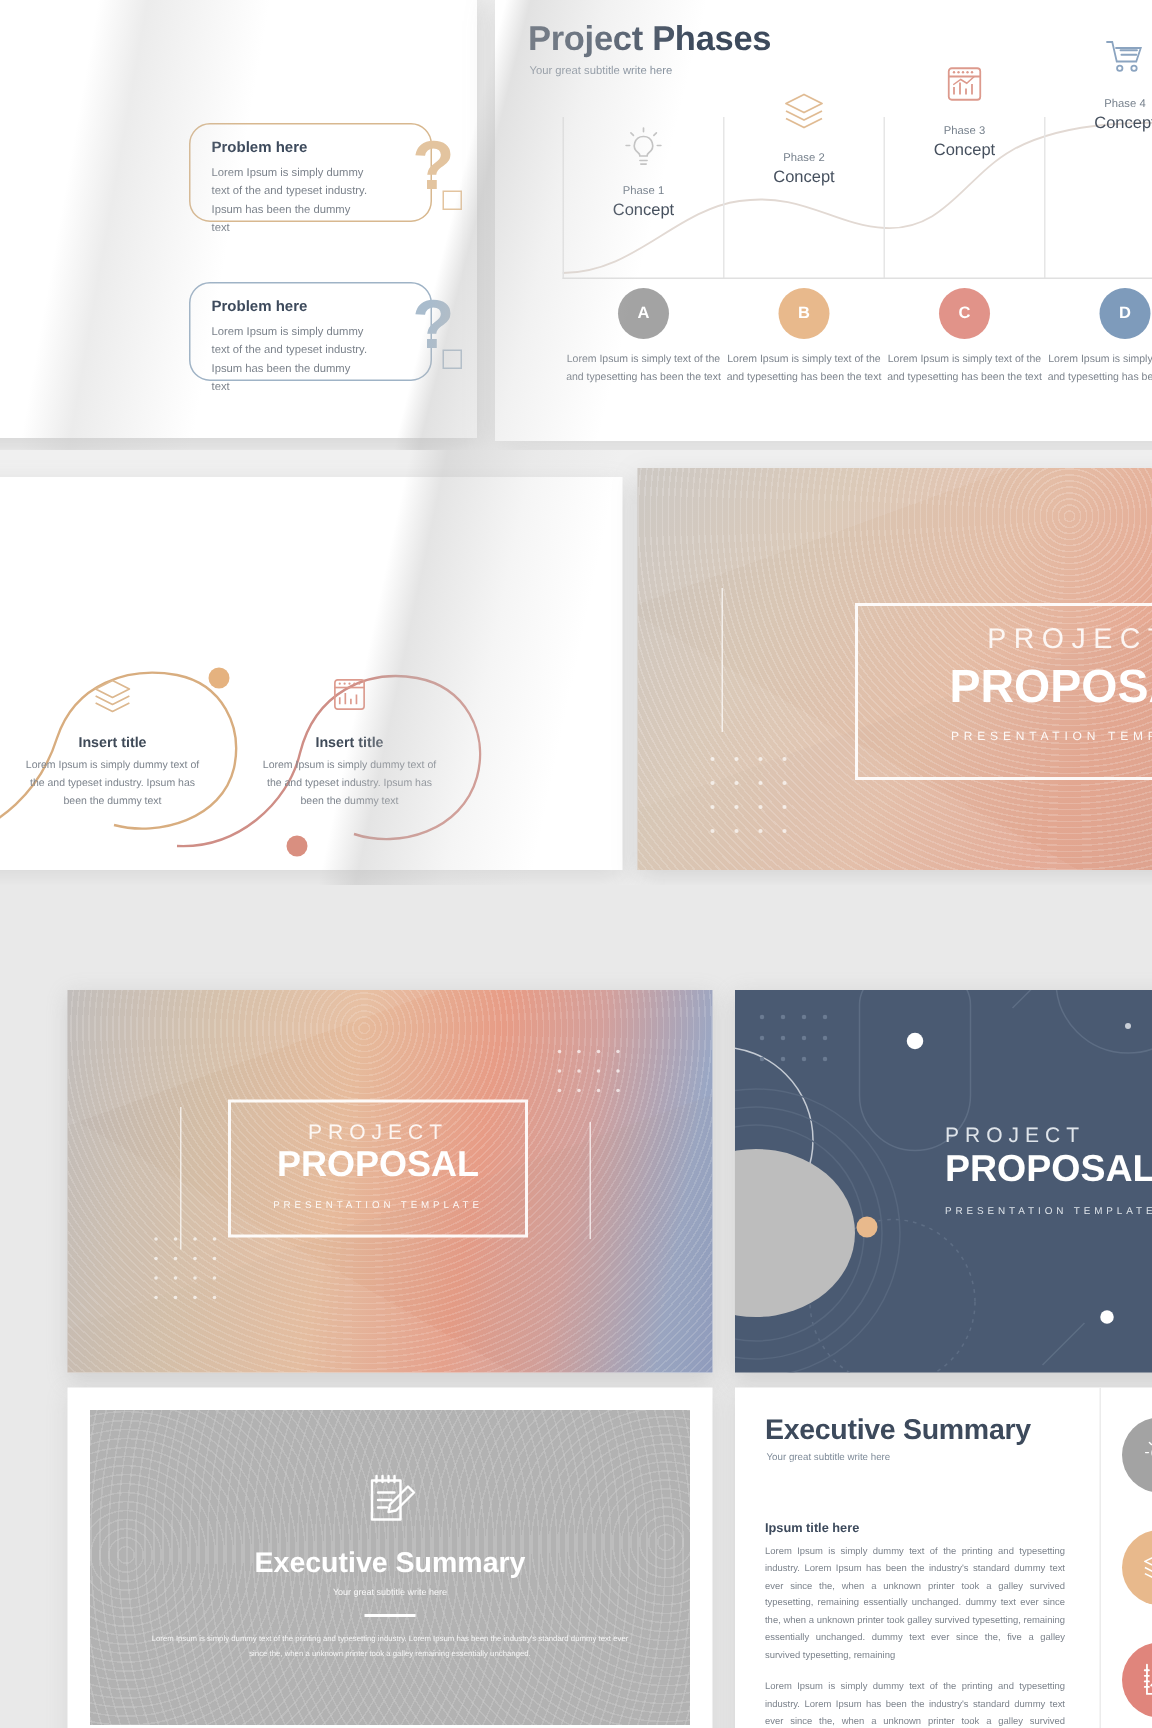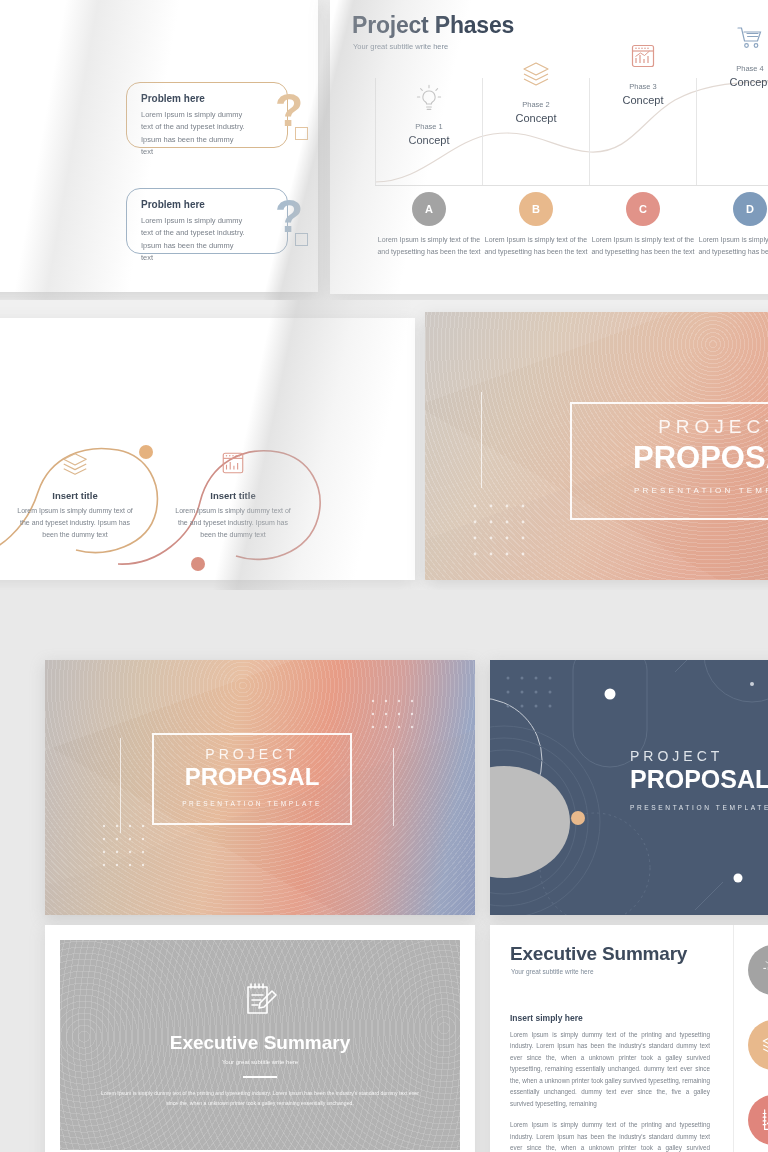--- a/index.html
+++ b/index.html
@@ -441,21 +441,21 @@
     <div class="es-body" style="font-size:5.2px;padding:0 38px;">Lorem Ipsum is simply dummy text of the printing and typesetting industry. Lorem Ipsum has been the industry's standard dummy text ever since the, when a unknown printer took a galley remaining essentially unchanged.</div>
   </div>
 </div>
 
 <div class="slide" id="slideH">
   <div class="ttl title-h">Executive Summary</div>
   <div class="sub sub-h">Your great subtitle write here</div>
   <div class="railline"></div>
 
   <div class="bodywrap">
-    <p class="ih">Insert simply here</p>
+    <p class="ih">Ipsum title here</p>
     <p class="ip">Lorem Ipsum is simply dummy text of the printing and typesetting industry. Lorem Ipsum has been the industry's standard dummy text ever since the, when a unknown printer took a galley survived typesetting, remaining essentially unchanged. dummy text ever since the, when a unknown printer took galley survived typesetting, remaining essentially unchanged. dummy text ever since the, five a galley survived typesetting, remaining</p>
     <p class="ip">Lorem Ipsum is simply dummy text of the printing and typesetting industry. Lorem Ipsum has been the industry's standard dummy text ever since the, when a unknown printer took a galley survived typesetting, remaining essentially unchanged. dummy only five a galley survived typesetting, remaining</p>
   </div>
 
   <div class="icircle" style="left:258px;top:20px;width:50px;height:50px;background:#a3a3a3;">
     <svg width="24" height="28" viewBox="0 0 30 34">
       <g fill="none" stroke="#ffffff" stroke-width="1.2" stroke-linecap="round">
         <path d="M15 9a6 6 0 0 0-3.4 11 2.6 2.6 0 0 1 1 2h4.8a2.6 2.6 0 0 1 1-2A6 6 0 0 0 15 9z"></path>
         <path d="M12.6 25h4.8M13.2 27.4h3.6"></path>
         <path d="M15 3.4v2.4M6.6 6.6l1.7 1.7M3.4 15h2.4M23.6 6.6l-1.7 1.7M26.6 15h-2.4"></path>

